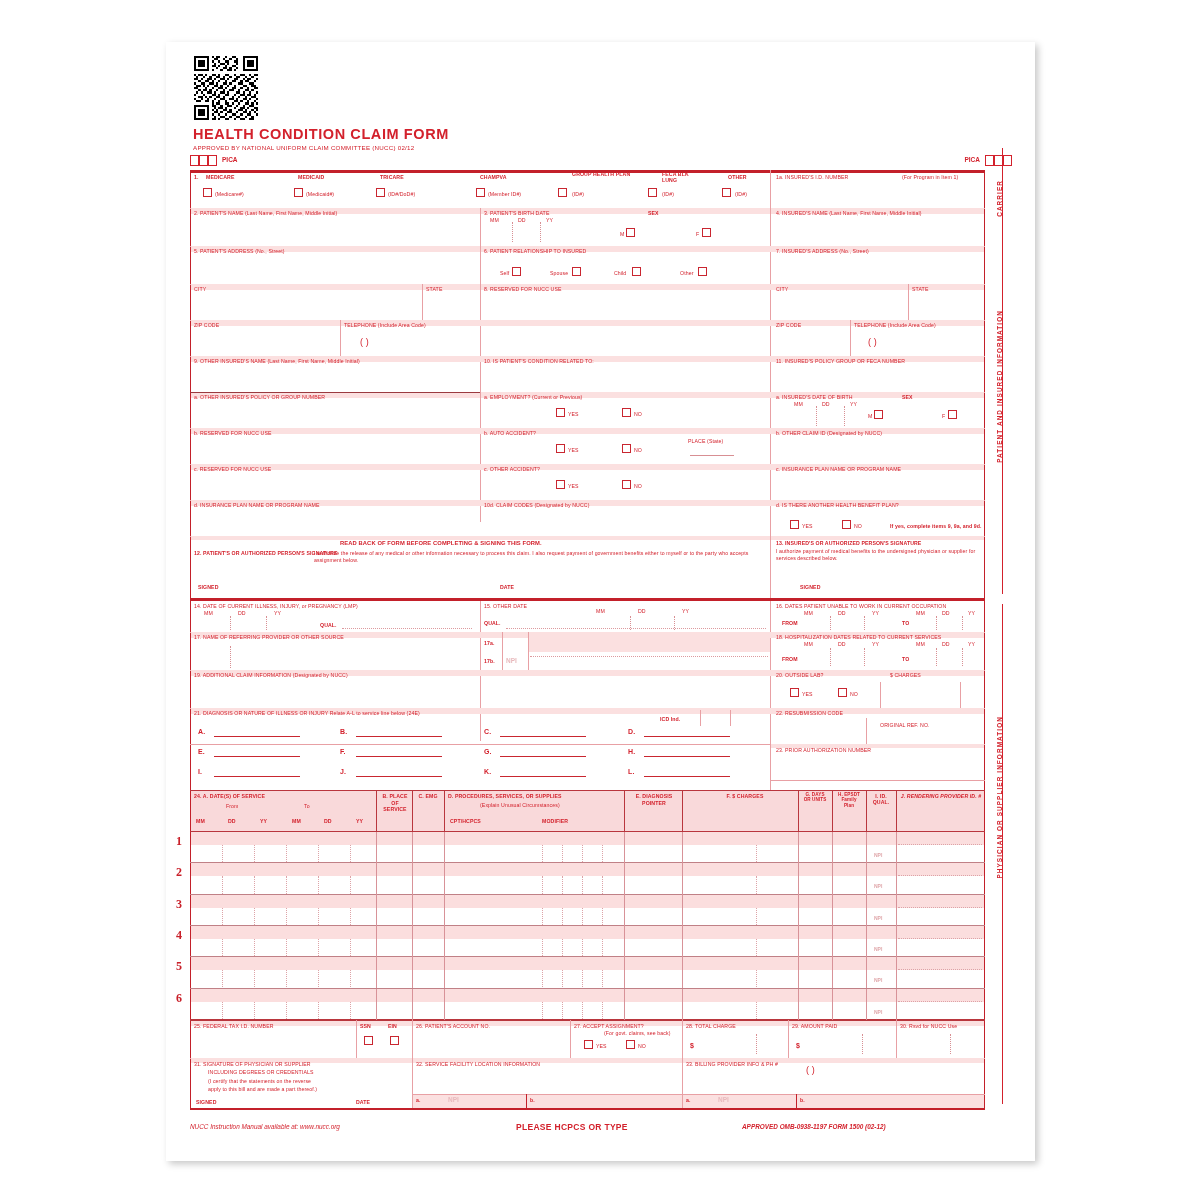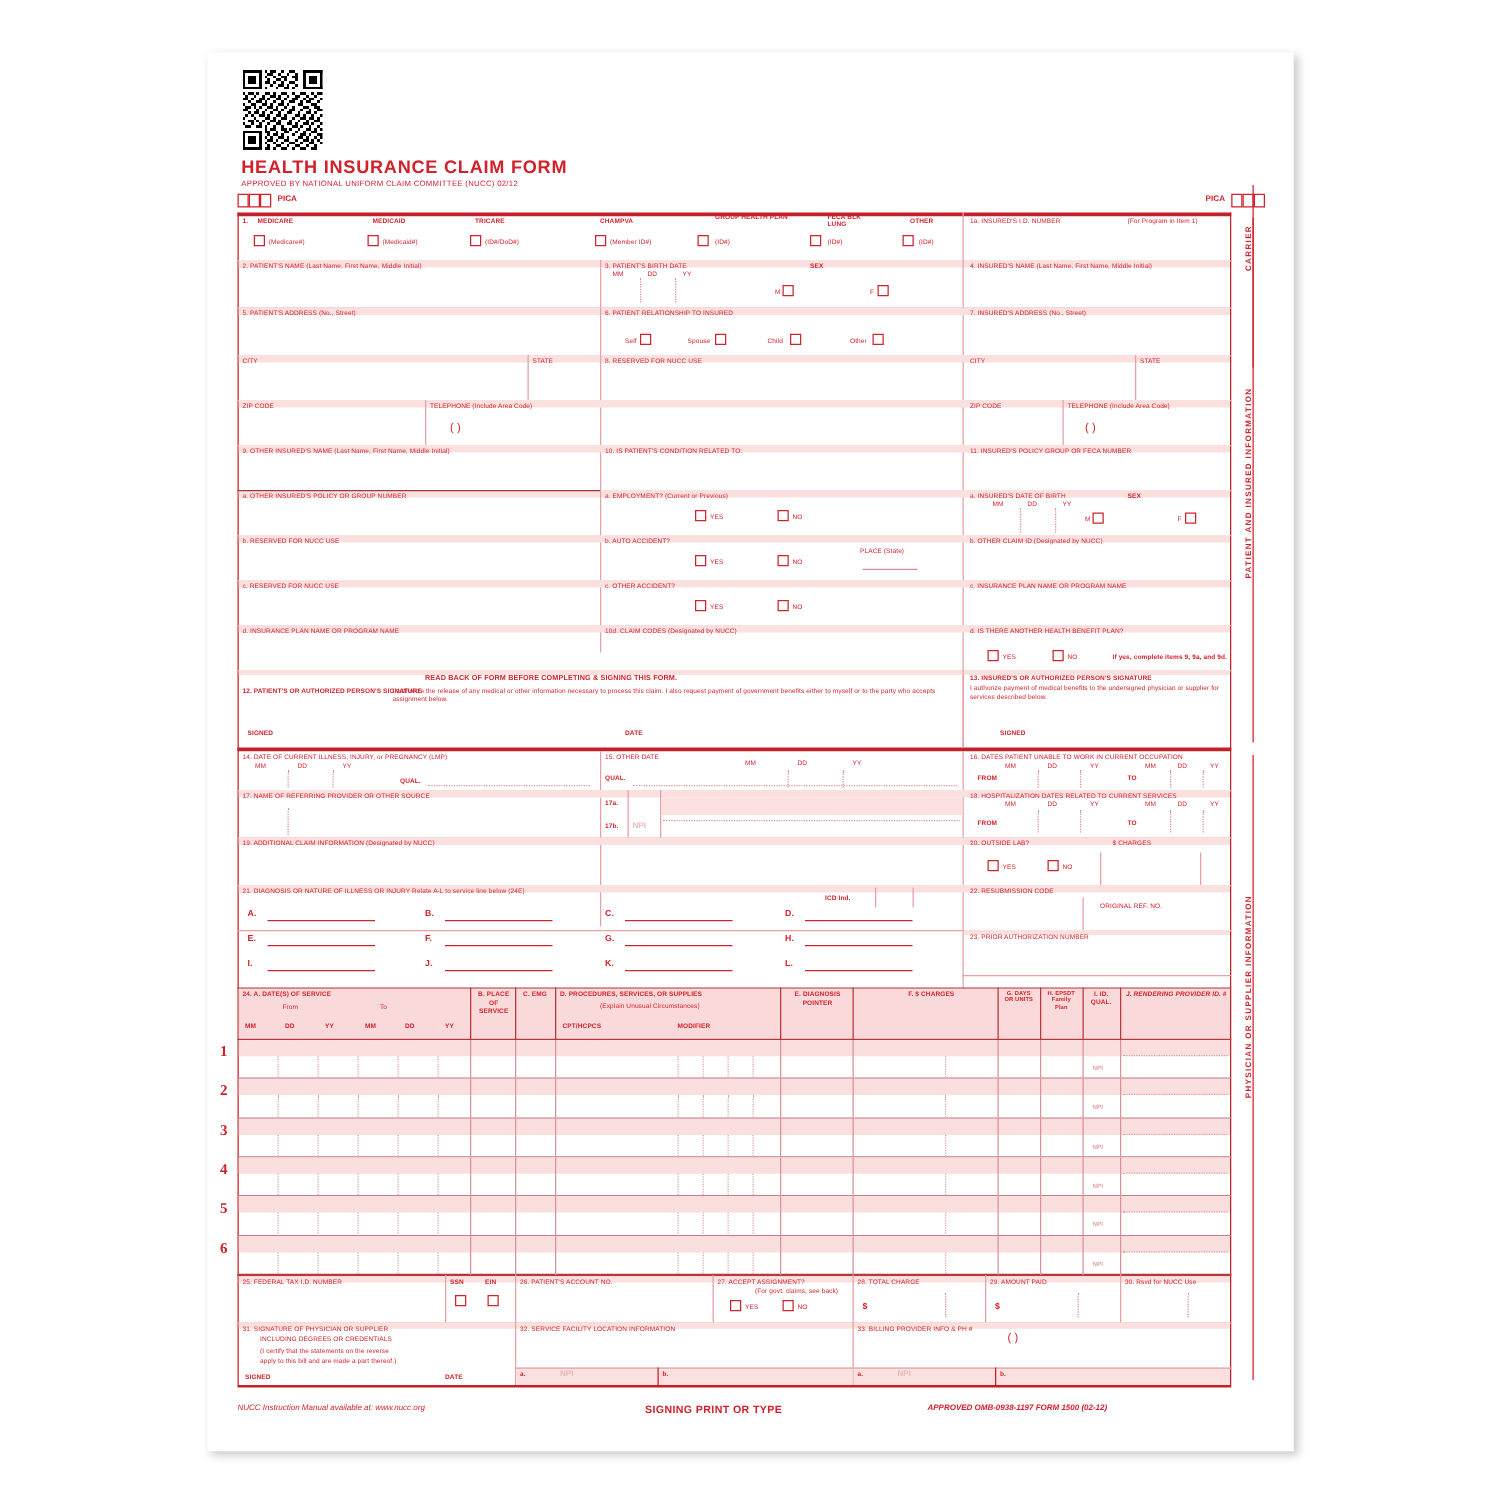--- a/index.html
+++ b/index.html
@@ -298,21 +298,21 @@
         <rect x="26" y="27" width="1" height="1"></rect>
       <rect x="8" y="28" width="2" height="1"></rect>
         <rect x="11" y="28" width="1" height="1"></rect>
       <rect x="14" y="28" width="2" height="1"></rect>
         <rect x="18" y="28" width="1" height="1"></rect>
       <rect x="21" y="28" width="2" height="1"></rect>
         <rect x="25" y="28" width="2" height="1"></rect>
     </g>
   </svg>
 
-  <div id="title">HEALTH INSURANCE CLAIM FORM</div>
+  <div id="title">HEALTH CONDITION CLAIM FORM</div>
   <div id="subtitle">APPROVED BY NATIONAL UNIFORM CLAIM COMMITTEE (NUCC) 02/12</div>
 
   <div id="picaRow">
     <div class="picaboxes" style="left:0px;">
       <div class="pb"></div>
       <div class="pb"></div>
       <div class="pb"></div>
     </div>
     <div class="picaLabel" style="left:32px;">PICA</div>
     <div class="picaLabel" style="right:32px;">PICA</div>
@@ -898,16 +898,16 @@
     <div class="vlD" style="left:336px;top:924px;height:14px;background:#c3202a;width:1.4px;"></div>
     <div class="lbl b" style="left:340px;top:927px;">b.</div>
     <div class="lbl b" style="left:496px;top:927px;">a.</div>
     <div class="npiD" style="left:528px;top:926px;">NPI</div>
     <div class="vlD" style="left:606px;top:924px;height:14px;background:#c3202a;width:1.4px;"></div>
     <div class="lbl b" style="left:610px;top:927px;">b.</div>
 
   </div>
 
   <div class="footTxt i" style="left:24px;top:1081px;">NUCC Instruction Manual available at: www.nucc.org</div>
-  <div class="footTxt b" style="left:350px;top:1080px;font-size:8.5px;letter-spacing:.3px;">SIGNING PRINT OR TYPE</div>
+  <div class="footTxt b" style="left:350px;top:1080px;font-size:8.5px;letter-spacing:.3px;">PLEASE HCPCS OR TYPE</div>
   <div class="footTxt b i" style="left:576px;top:1081px;">APPROVED OMB-0938-1197 FORM 1500 (02-12)</div>
 
 </div>
 
 </body></html>

